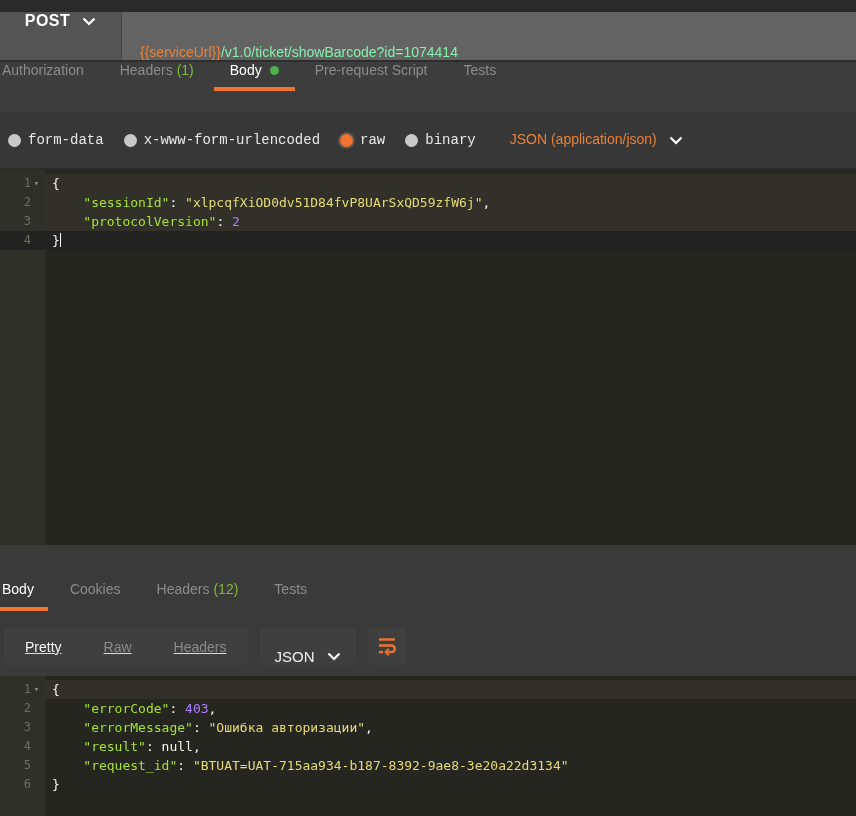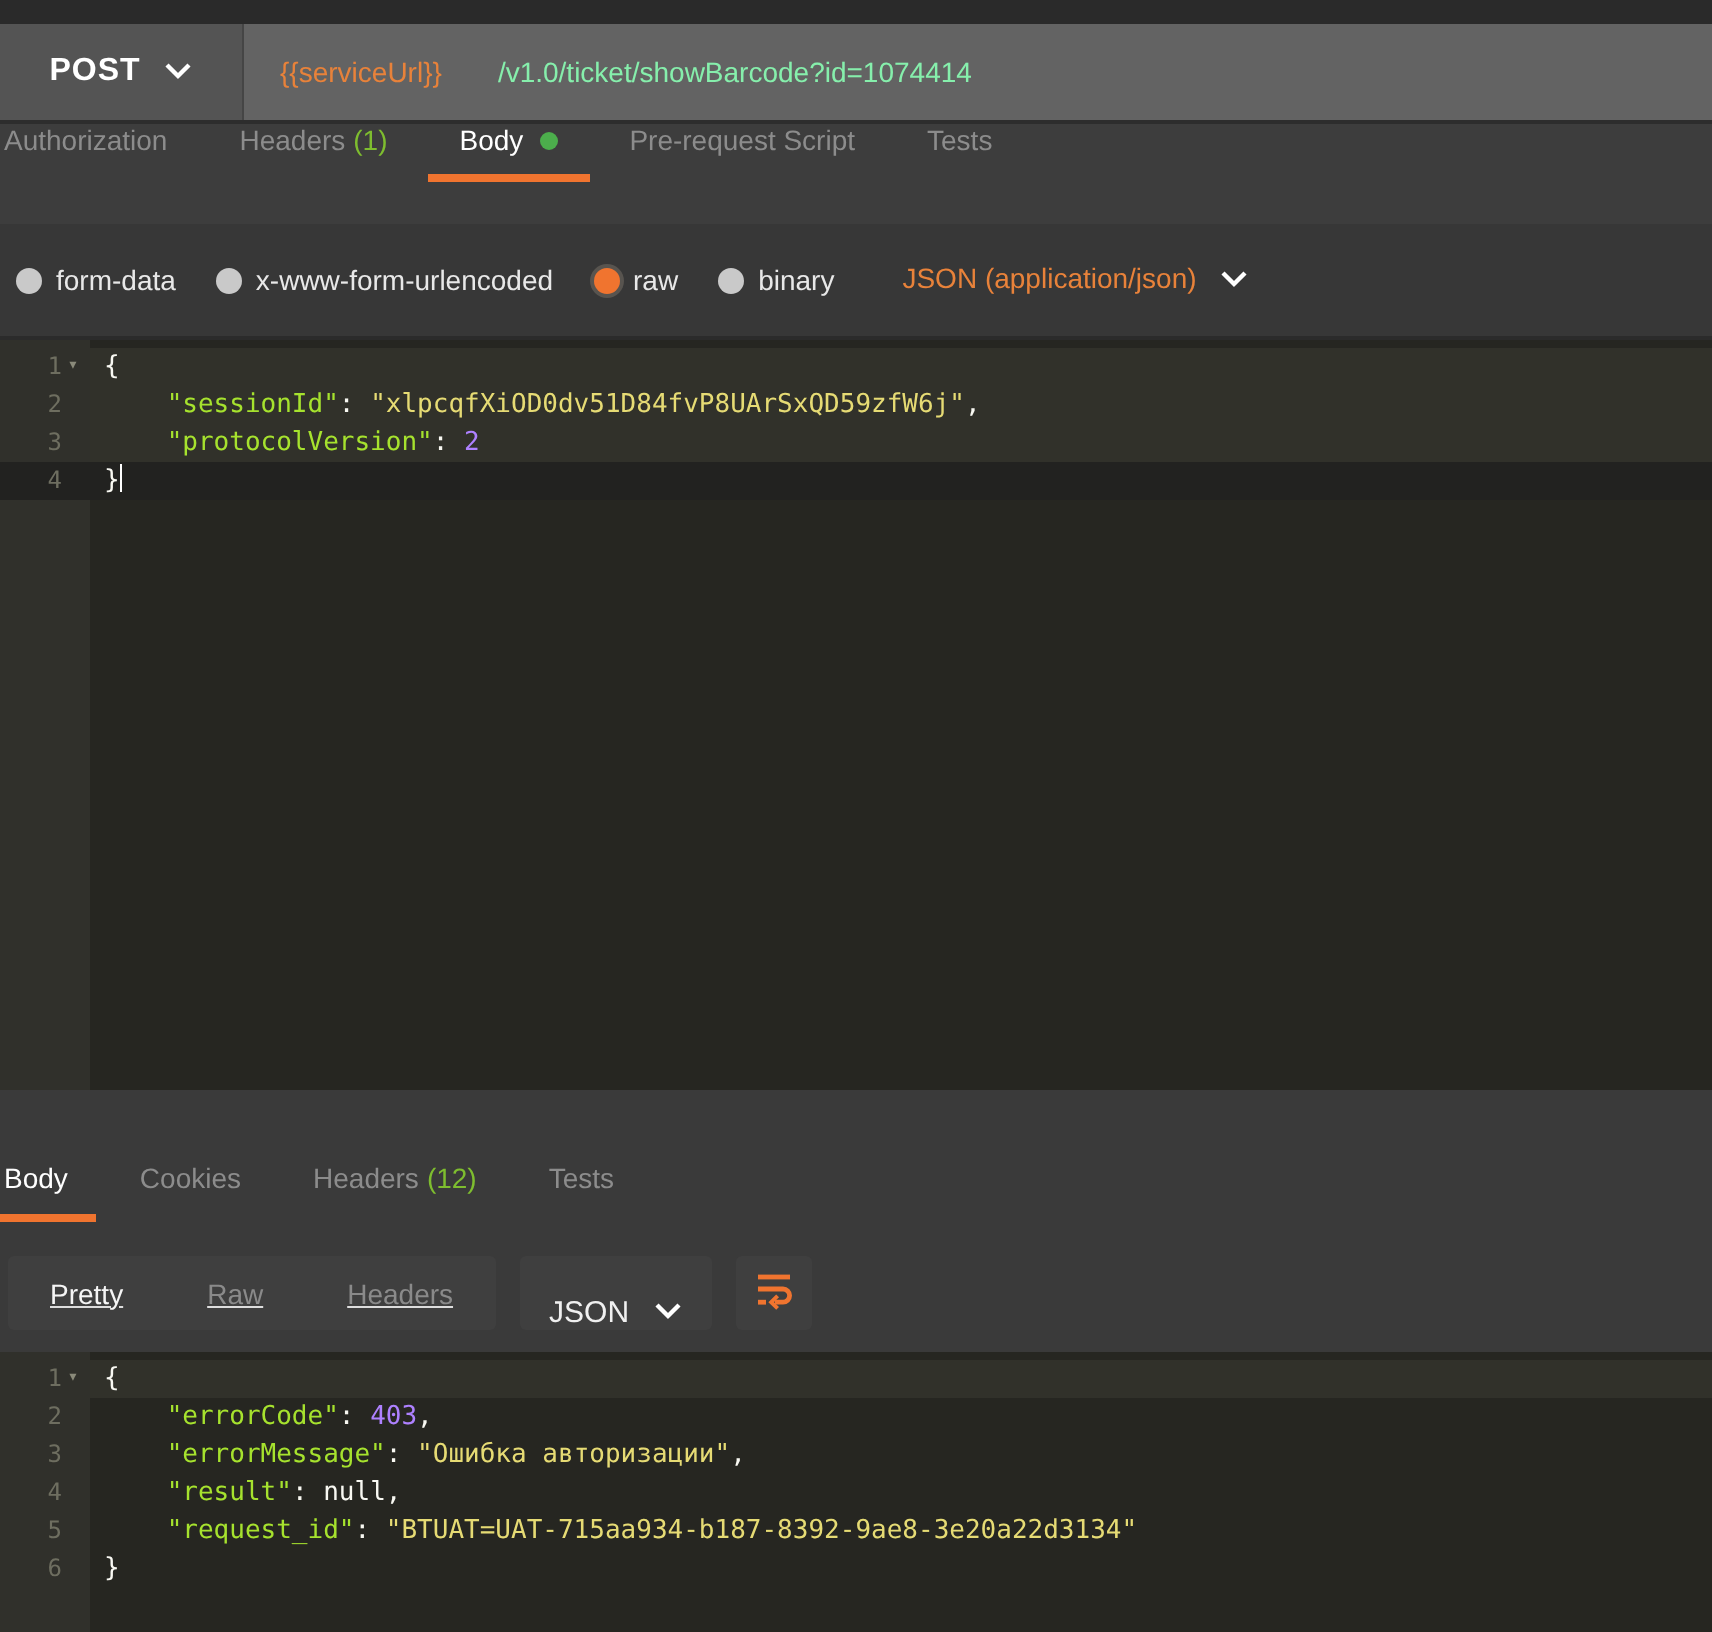--- a/index.html
+++ b/index.html
@@ -7,43 +7,43 @@
   body { font-family:"Liberation Sans", sans-serif; background:#333333; color:#dddddd; }
 
   .app { width:856px; height:816px; display:flex; flex-direction:column; }
 
   
   .top-strip { height:12px; background:#2a2a2a; flex:none; }
 
   
   .url-row { height:50px; flex:none; display:flex; background:#636363; border-bottom:2px solid #2d2d2d; }
   .method-box { width:122px; flex:none; background:#545454; border-right:1px solid #454545;
-    display:flex; align-items:center; justify-content:center; gap:12px; cursor:pointer; }
+    display:flex; align-items:flex-start; justify-content:center; gap:12px; cursor:pointer; }
   .method-label { color:#ffffff; font-size:16px; font-weight:bold; letter-spacing:0.5px; }
   .chev { display:inline-block; }
-  .url-field { flex:1; display:flex; align-items:center; padding-left:18px; font-size:14px;gap:28px; }
+  .url-field { flex:1; display:flex; align-items:flex-end; padding-left:18px; font-size:14px; }
   .url-var { color:#e8823a; }
   .url-path { color:#86efac; }
 
   
   .req-tabs { height:50px; flex:none; background:#3d3d3d; display:flex; align-items:flex-start; gap:4px; }
   .tab { position:relative; padding:0 16px 13px 16px; font-size:14px; color:#8c8c8c; cursor:pointer; white-space:nowrap; }
   .tab.first { padding-left:2px; }
   .tab .count { color:#7ebd2f; margin-left:4px; }
   .tab.active { color:#ffffff; }
   .tab.active .underline { position:absolute; left:0; right:0; bottom:0; height:4px; background:#f0742f; }
   .green-dot { display:inline-block; width:9px; height:9px; border-radius:50%; background:#4cae4c; margin-left:8px; }
 
   
   .radio-row { height:58px; flex:none; background:#373737; border-bottom:2px solid #2b2b2b;
     display:flex; align-items:center; gap:20px; padding-left:8px; }
   .radio-opt { display:flex; align-items:center; gap:7px; cursor:pointer; }
   .radio-dot { width:13px; height:13px; border-radius:50%; background:#c9c9c9; flex:none; }
   .radio-opt.selected .radio-dot { background:#f0742f; box-shadow:0 0 0 2px #58544f; }
-  .radio-label { font-size:14px; color:#e8e8e8; }
+  .radio-label { font-size:14px; color:#e8e8e8;font-family:Liberation Mono, monospace; }
   .content-type { margin-left:14px; display:flex; align-items:flex-start; gap:12px; cursor:pointer; }
   .content-type-label { font-size:14px; color:#e8823a; }
 
   
   .editor { position:relative; background:#262621; font-family:"DejaVu Sans Mono", monospace; font-size:13px; overflow:hidden; }
   .editor::before { content:""; position:absolute; left:0; top:0; bottom:0; width:45px; background:#30302b; }
   .editor-inner { position:relative; padding-top:4px; }
   .ed-line { display:flex; height:19px; line-height:19px; }
   .ed-line .ln { width:45px; flex:none; display:flex; justify-content:flex-end; align-items:center;
     color:#6e6e60; font-size:12px; padding-right:3px; }

